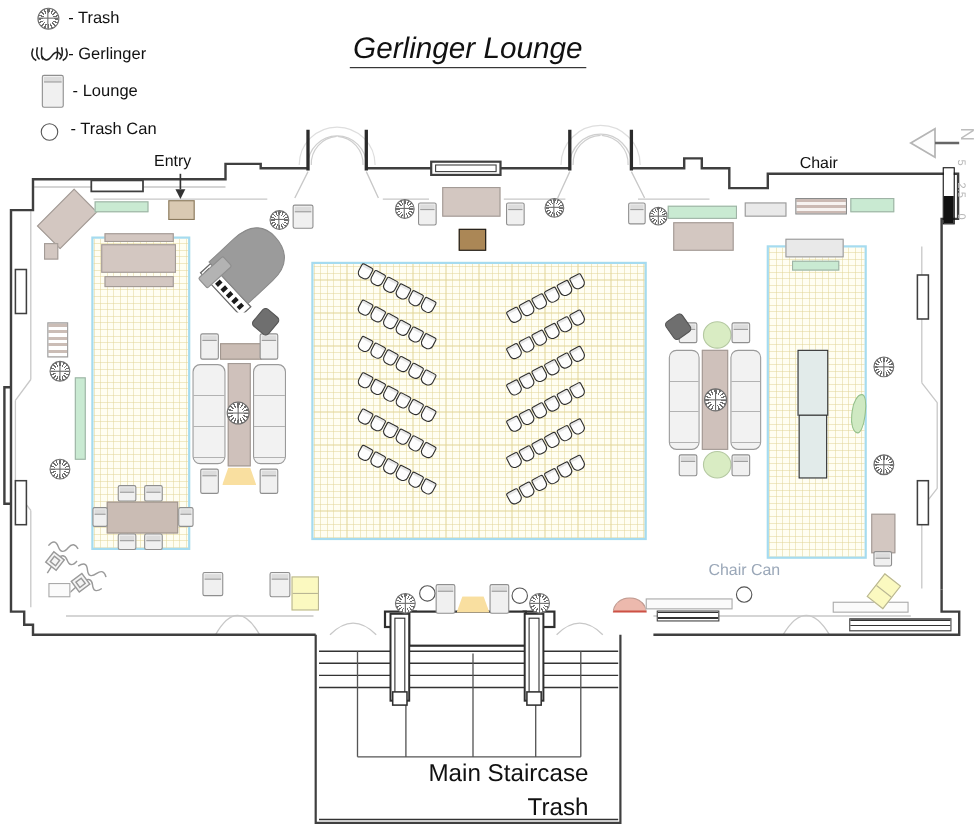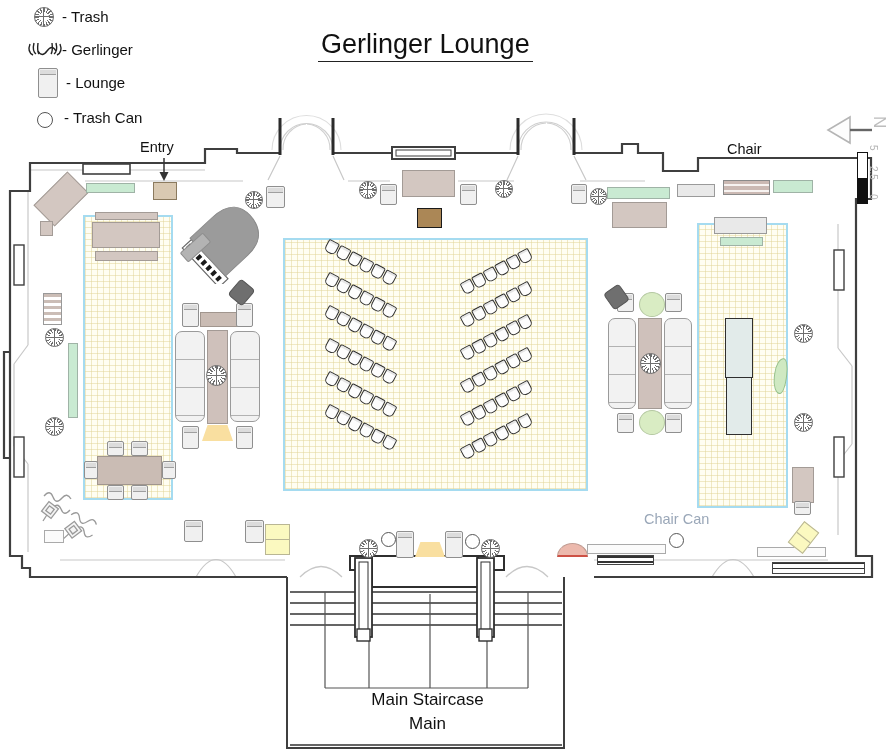--- a/index.html
+++ b/index.html
@@ -44,22 +44,22 @@
   .curve{background:#cfe9c2;border:1.3px solid #95c08b;border-radius:60% 40% 40% 60%/45% 45% 45% 45%;}
   .stoold{background:#6f6f6f;border:1px solid #555;border-radius:4px;}
   .stoolg{background:#b3b3b3;border:1px solid #8e8e8e;border-radius:2px;}
   .chair-row{position:absolute;display:flex;gap:1px;z-index:2;}
   .rchair{width:12px;height:13px;border:1.3px solid #2e2e2e;background:#fdfdfd;
        border-radius:2px 2px 5px 5px;box-shadow:inset 0 2px 0 #e6e6e6;flex:0 0 auto;box-sizing:border-box;}
   .lbl{position:absolute;z-index:4;white-space:nowrap;}
   .legend-label{font-size:15px;}
   .annot{font-size:14.5px;}
   .gray-annot{color:#9aa7b8;}
-  .title{position:absolute;z-index:4;font-size:27px;border-bottom:1.6px solid #222;padding:0 3px 1px;}
-  .stair-label{position:absolute;z-index:4;width:215px;text-align:center;font-size:17px;line-height:1.4;}
+  .title{position:absolute;z-index:4;font-size:27px;border-bottom:1.6px solid #222;padding:0 3px 1px;font-style:italic;}
+  .stair-label{position:absolute;z-index:4;width:215px;text-align:right;font-size:22px;line-height:1.4;}
   .scalebar{position:absolute;z-index:4;border:1px solid #111;background:linear-gradient(#fff 0 50%,#111 50%);}
   .vtick{position:absolute;z-index:4;color:#b5b5b5;font-size:10px;writing-mode:vertical-rl;}
   .north-n{position:absolute;z-index:4;color:#bdbdbd;font-size:17px;writing-mode:vertical-rl;}
 </style>
 </head>
 <body>
 
 <div id="stage">
 
   <svg class="layer" width="886" height="750" viewBox="0 0 886 750">
@@ -362,21 +362,21 @@
     <div class="f trash" style="left:37px;top:112px;width:16px;height:16px;z-index:4"></div>
     <div class="lbl legend-label" style="left:64px;top:109px">- Trash Can</div>
   </div>
 
   <div class="title" style="left:318px;top:29px">Gerlinger Lounge</div>
   <div class="lbl annot" style="left:140px;top:139px">Entry</div>
   <div class="lbl annot" style="left:727px;top:141px">Chair</div>
   <div class="lbl annot gray-annot" style="left:644px;top:511px">Chair Can</div>
   <div class="stair-label" style="left:320px;top:688px">
     <div>Main Staircase</div>
-    <div>Main</div>
+    <div>Trash</div>
   </div>
   <div class="north-n" style="left:869px;top:116px">N</div>
 
   <div class="scalebar" style="left:857px;top:152px;width:9px;height:50px"></div>
   <div class="vtick" style="left:868px;top:145px">5</div>
   <div class="vtick" style="left:868px;top:166px">2.5</div>
   <div class="vtick" style="left:868px;top:194px">0</div>
 </div>
 
 </body></html>

